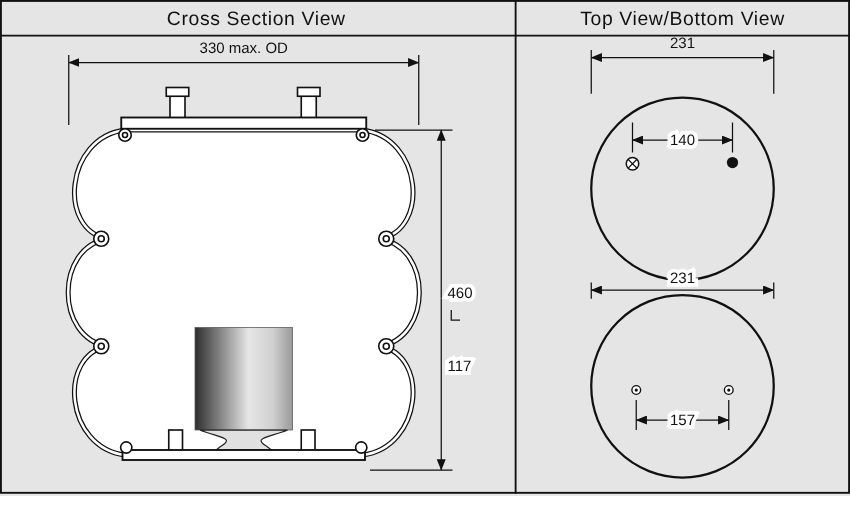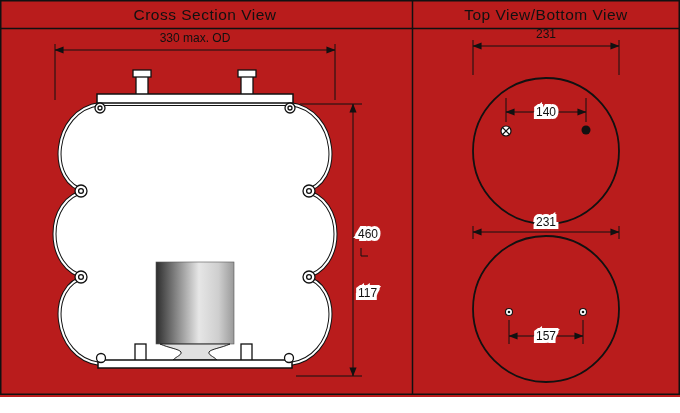--- a/index.html
+++ b/index.html
@@ -1,17 +1,17 @@
 <!DOCTYPE html>
 <html><head>
 <meta charset="utf-8">
 <style>
   html,body{margin:0;padding:0;background:#ffffff;}
   .page{
-    width:680px;height:397px;position:relative;background:#b91c1c;
+    width:680px;height:397px;position:relative;background:#e5e5e5;
     font-family:"Liberation Sans",sans-serif;overflow:hidden;
   }
   svg{display:block;}
   svg text{
     font-family:"Liberation Sans",sans-serif;
     fill:#111111;
   }
   .title-text{font-size:15.5px;font-weight:500;letter-spacing:0.5px;}
   .dim-text{font-size:12px;}
   .dim-halo{paint-order:stroke;stroke:#ffffff;stroke-width:6px;}

